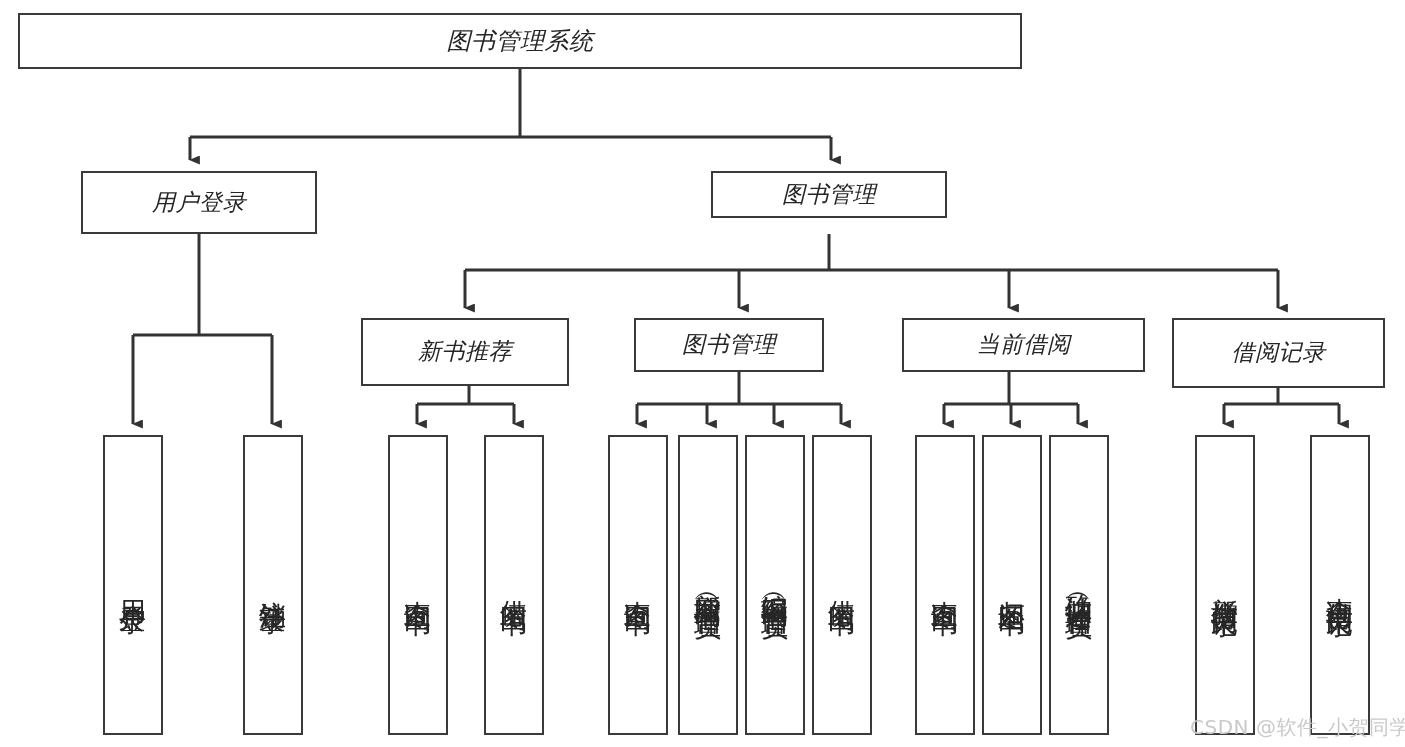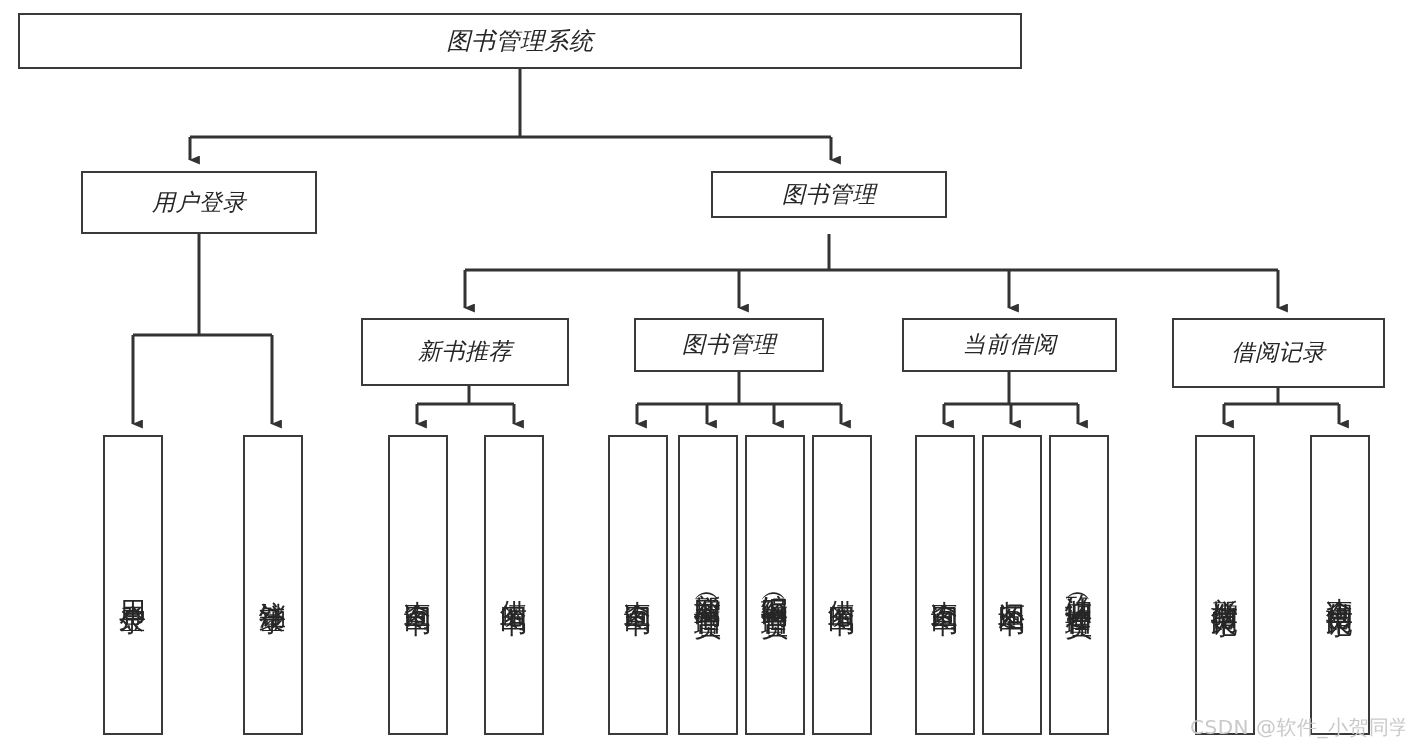--- a/index.html
+++ b/index.html
@@ -141,21 +141,21 @@
   <div class="node horiz" style="left:711px; top:171px; width:236px; height:47px;">
     <span class="node-label">图书管理</span>
   </div>
 
   <div class="node horiz" style="left:361px; top:318px; width:208px; height:68px;">
     <span class="node-label">新书推荐</span>
   </div>
   <div class="node horiz" style="left:634px; top:318px; width:190px; height:54px;">
     <span class="node-label">图书管理</span>
   </div>
-  <div class="node horiz" style="left:902px; top:318px; width:215px; height:54px;">
+  <div class="node horiz" style="left:902px; top:318px; width:243px; height:54px;">
     <span class="node-label">当前借阅</span>
   </div>
   <div class="node horiz" style="left:1172px; top:318px; width:213px; height:70px;">
     <span class="node-label">借阅记录</span>
   </div>
 
   <div class="node vert" style="left:103px; top:435px; width:60px; height:300px;">
     <span class="node-label">用户登录</span>
   </div>
   <div class="node vert" style="left:243px; top:435px; width:60px; height:300px;">

